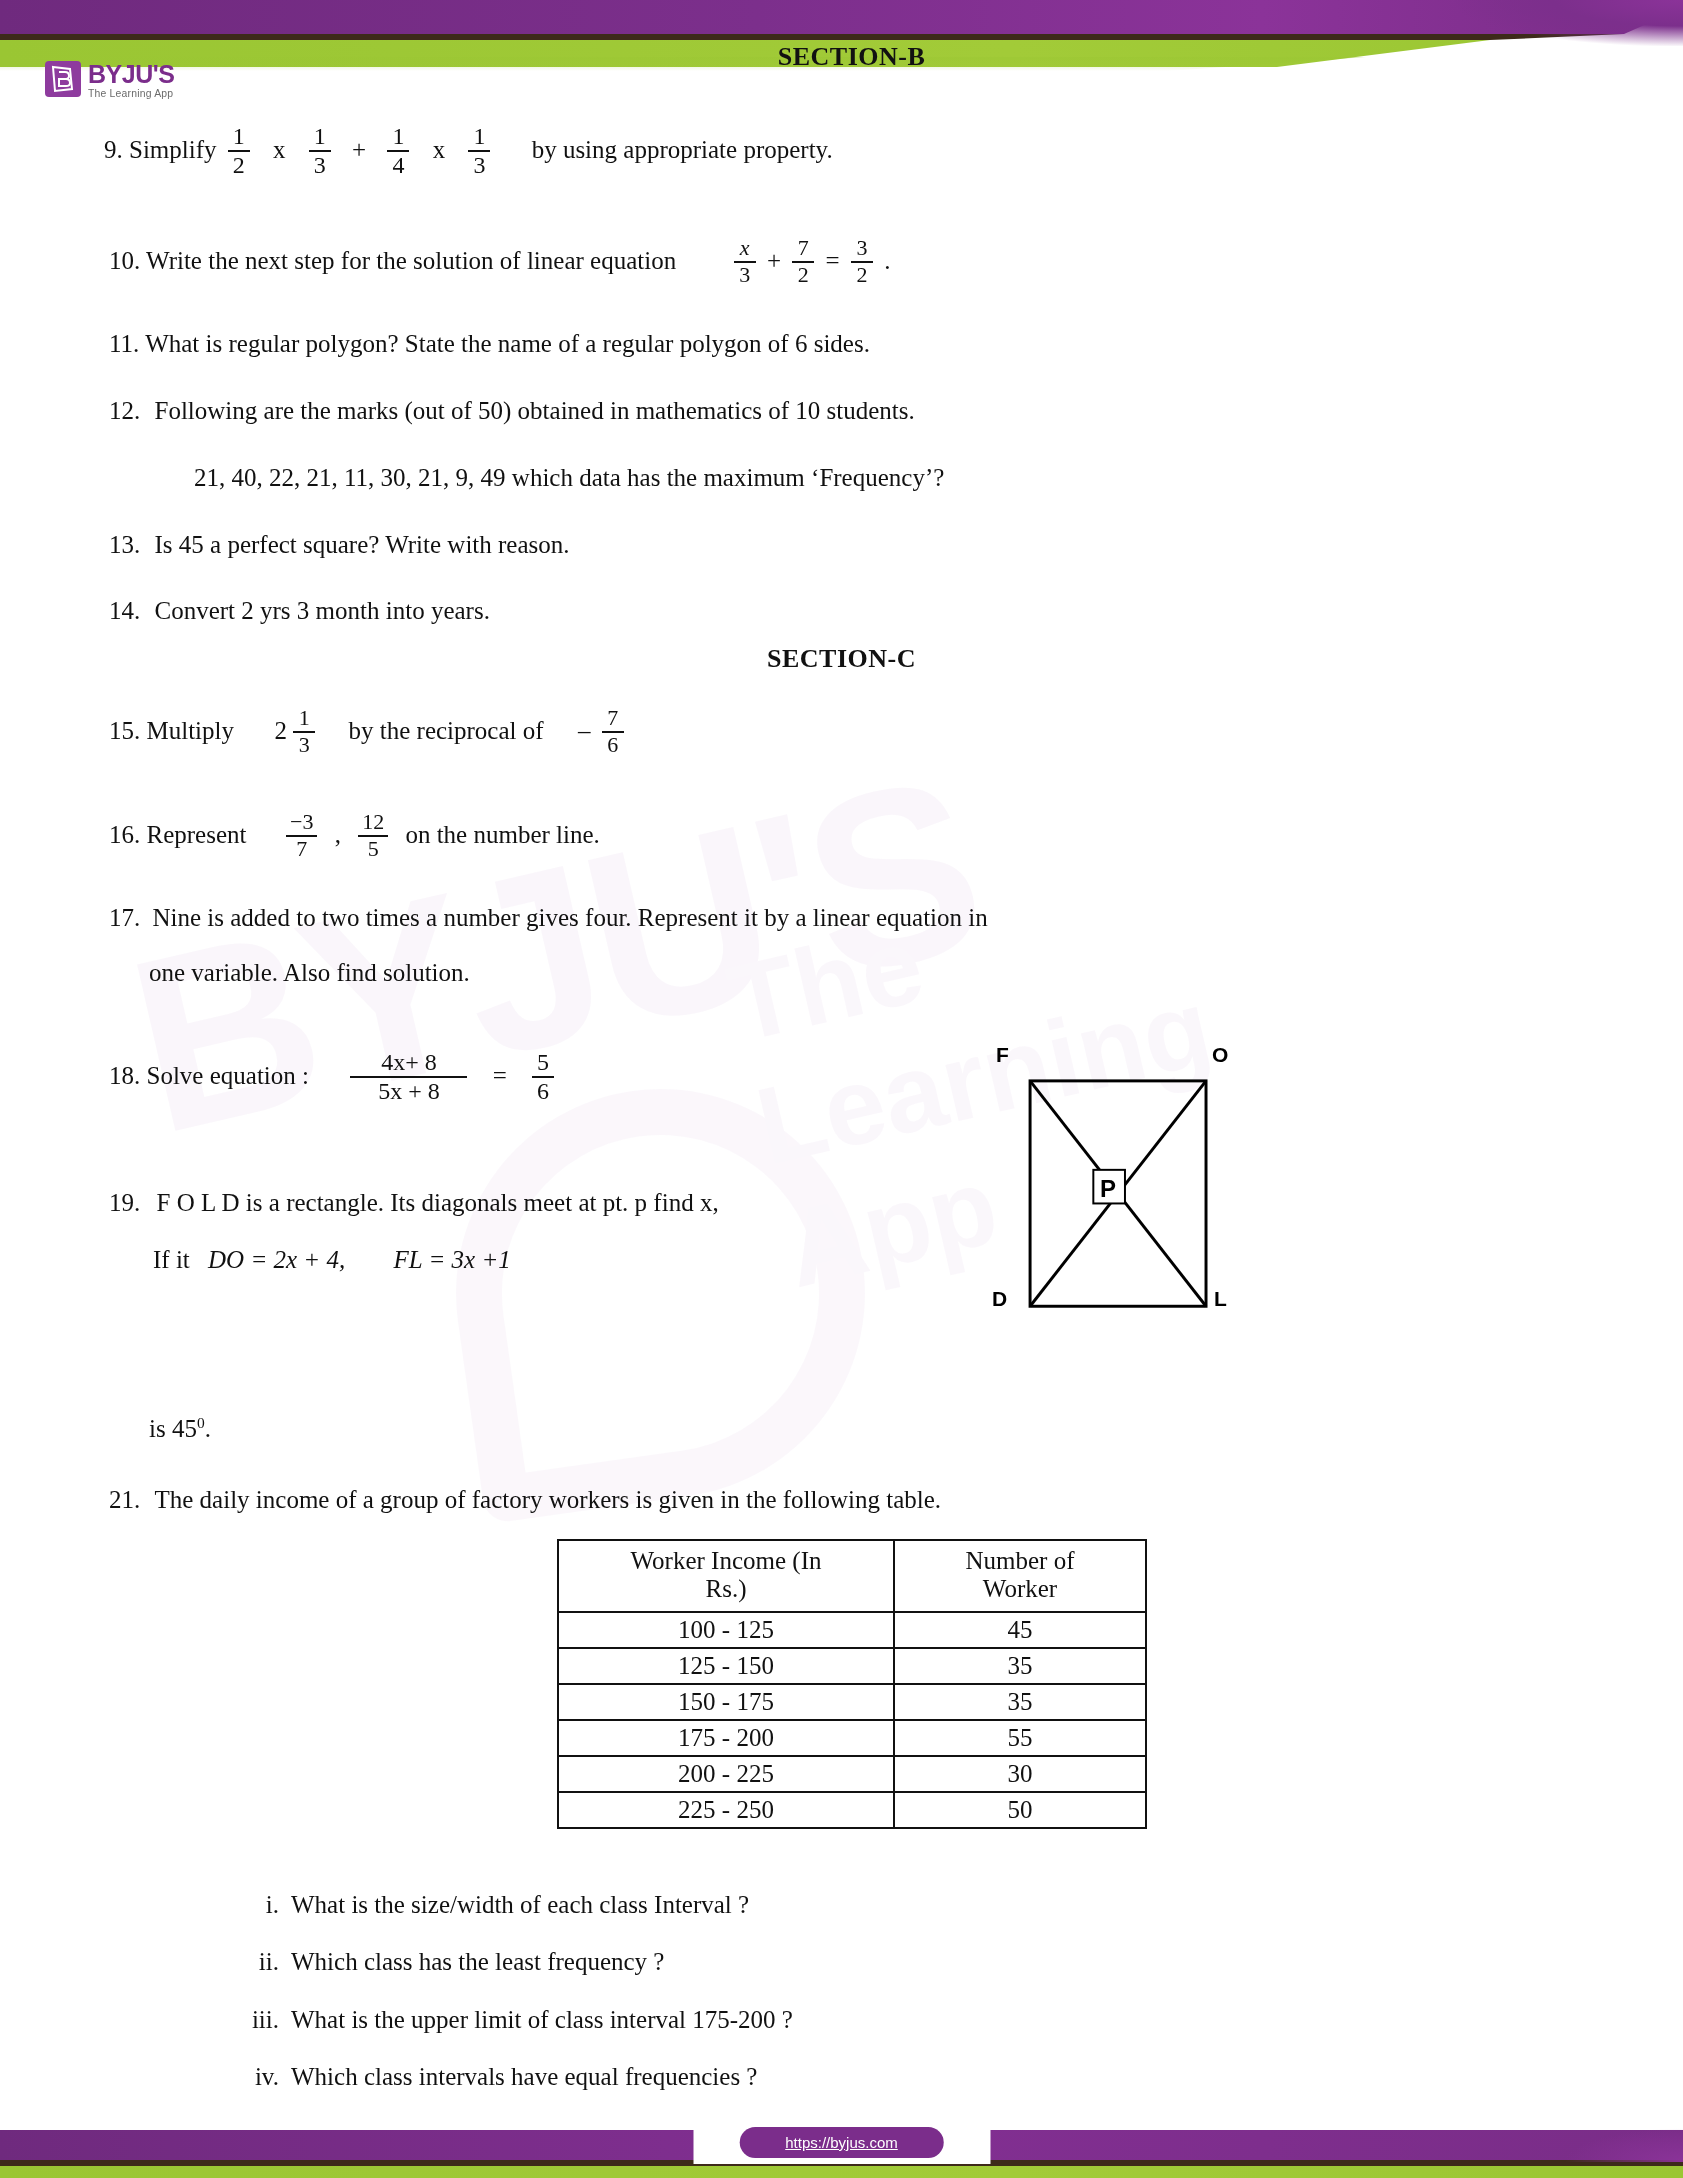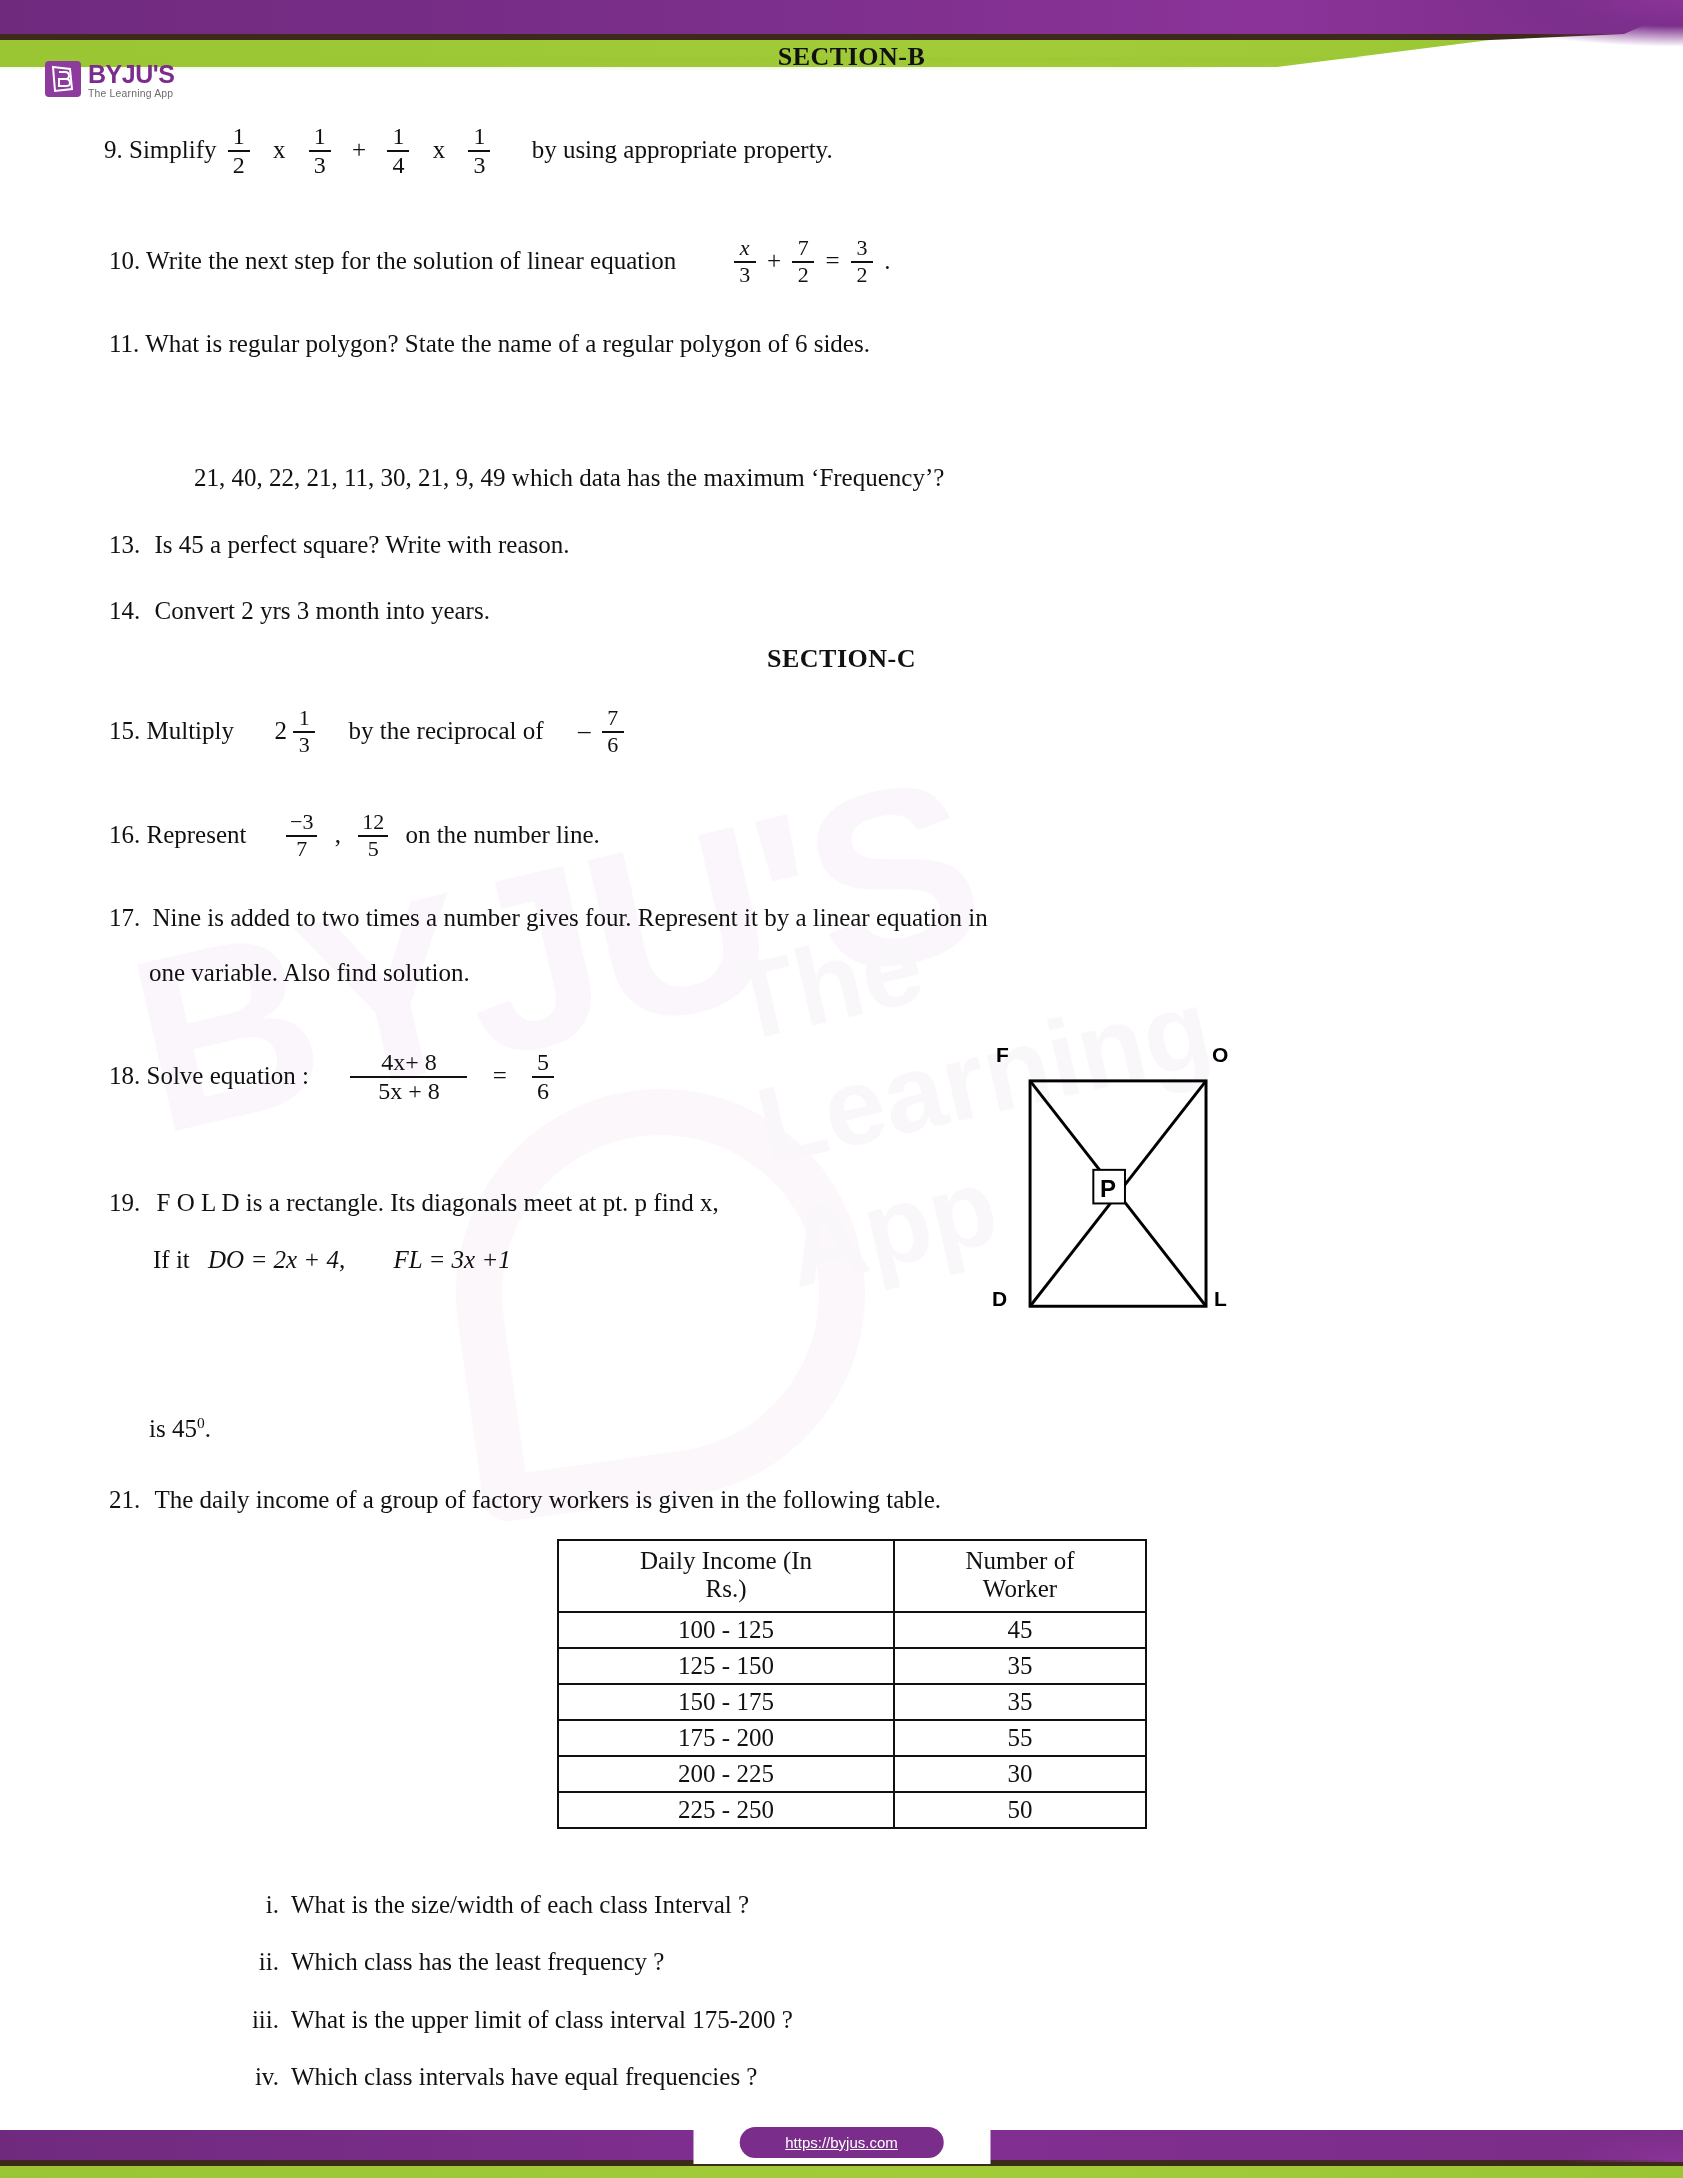--- a/index.html
+++ b/index.html
@@ -368,20 +368,24 @@
       <span class="den">2</span>
     </span>
     <span>.</span>
   </div>
 
   <div class="q" style="left:109px; top:329px;">
     <span>11.</span>
     <span>What is regular polygon?  State the name of a regular polygon of  6  sides.</span>
   </div>
 
+  <div class="q" style="left:109px; top:396px;">
+    <span>12.</span>
+    <span style="margin-left:8px;">Following are the marks (out of 50) obtained in mathematics of 10  students.</span>
+  </div>
   <div class="q" style="left:194px; top:463px;">
     <span>21,  40,  22,  21,  11,  30,  21,  9,  49  which data has the maximum ‘Frequency’?</span>
   </div>
 
   <div class="q" style="left:109px; top:530px;">
     <span>13.</span>
     <span style="margin-left:8px;">Is 45 a perfect square? Write with reason.</span>
   </div>
 
   <div class="q" style="left:109px; top:596px;">
@@ -484,21 +488,21 @@
 
   <div class="q" style="left:109px; top:1485px;">
     <span>21.</span>
     <span style="margin-left:8px;">The daily income of a group of factory workers is given in the following table.</span>
   </div>
 
   <table class="data-table">
     <thead>
       <tr>
         <td class="c1">
-          <span>Daily Income (In</span><br>
+          <span>Worker Income (In</span><br>
           <span>Rs.)</span>
         </td>
         <td class="c2">
           <span>Number of</span><br>
           <span>Worker</span>
         </td>
       </tr>
     </thead>
     <tbody>
       <tr>

